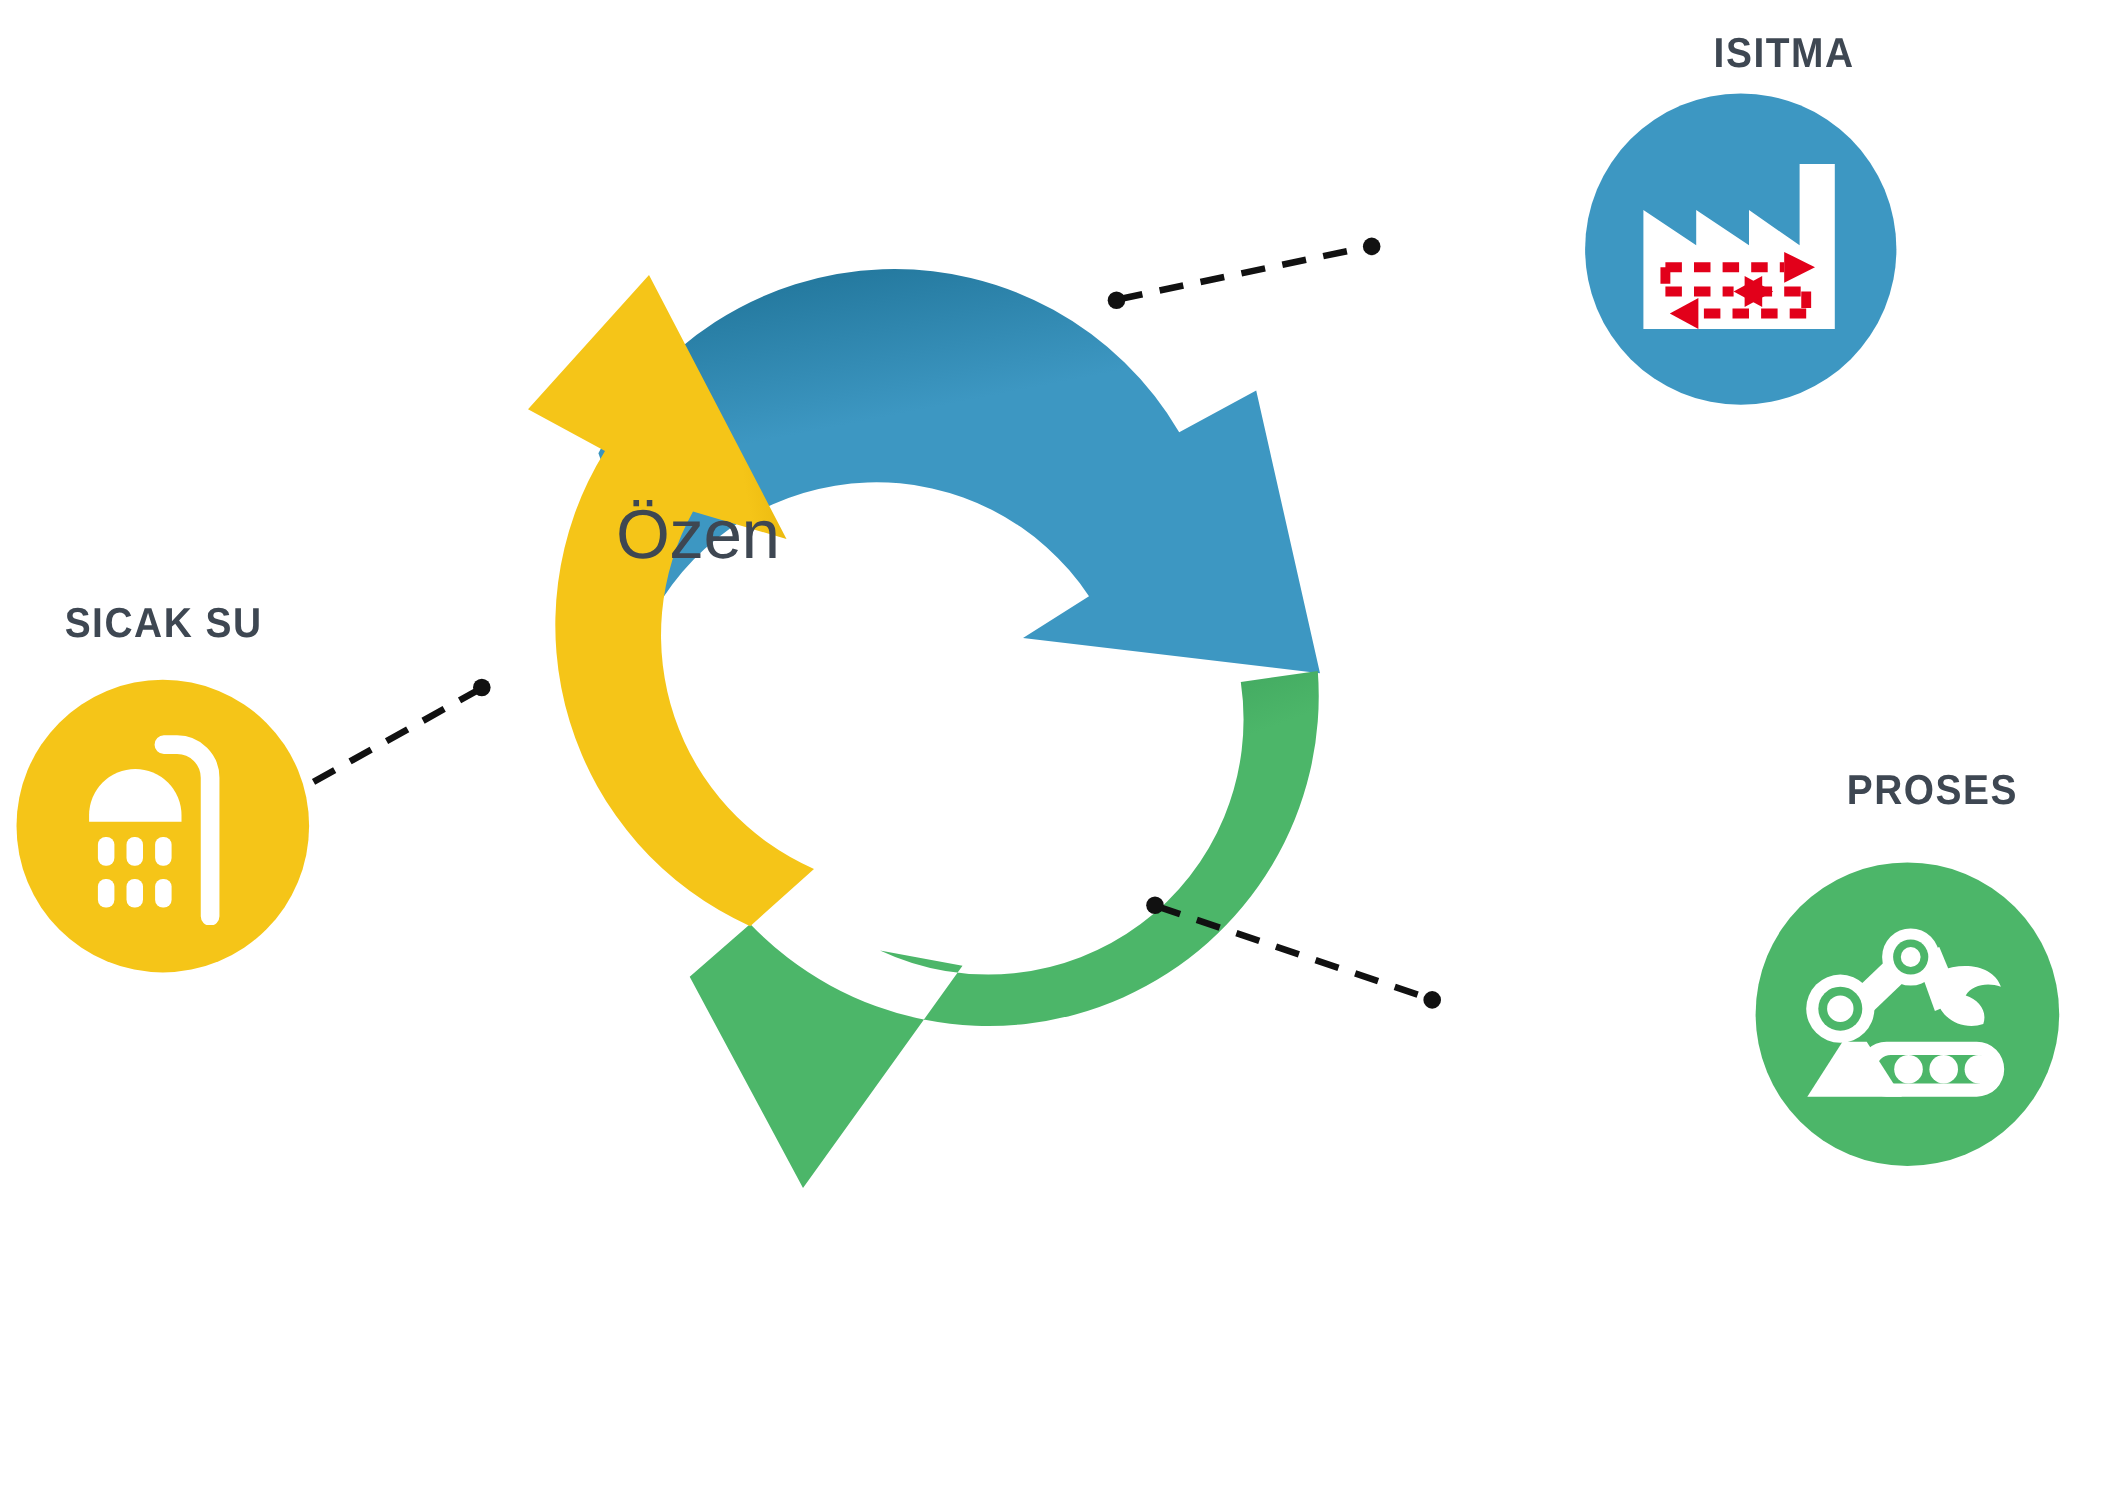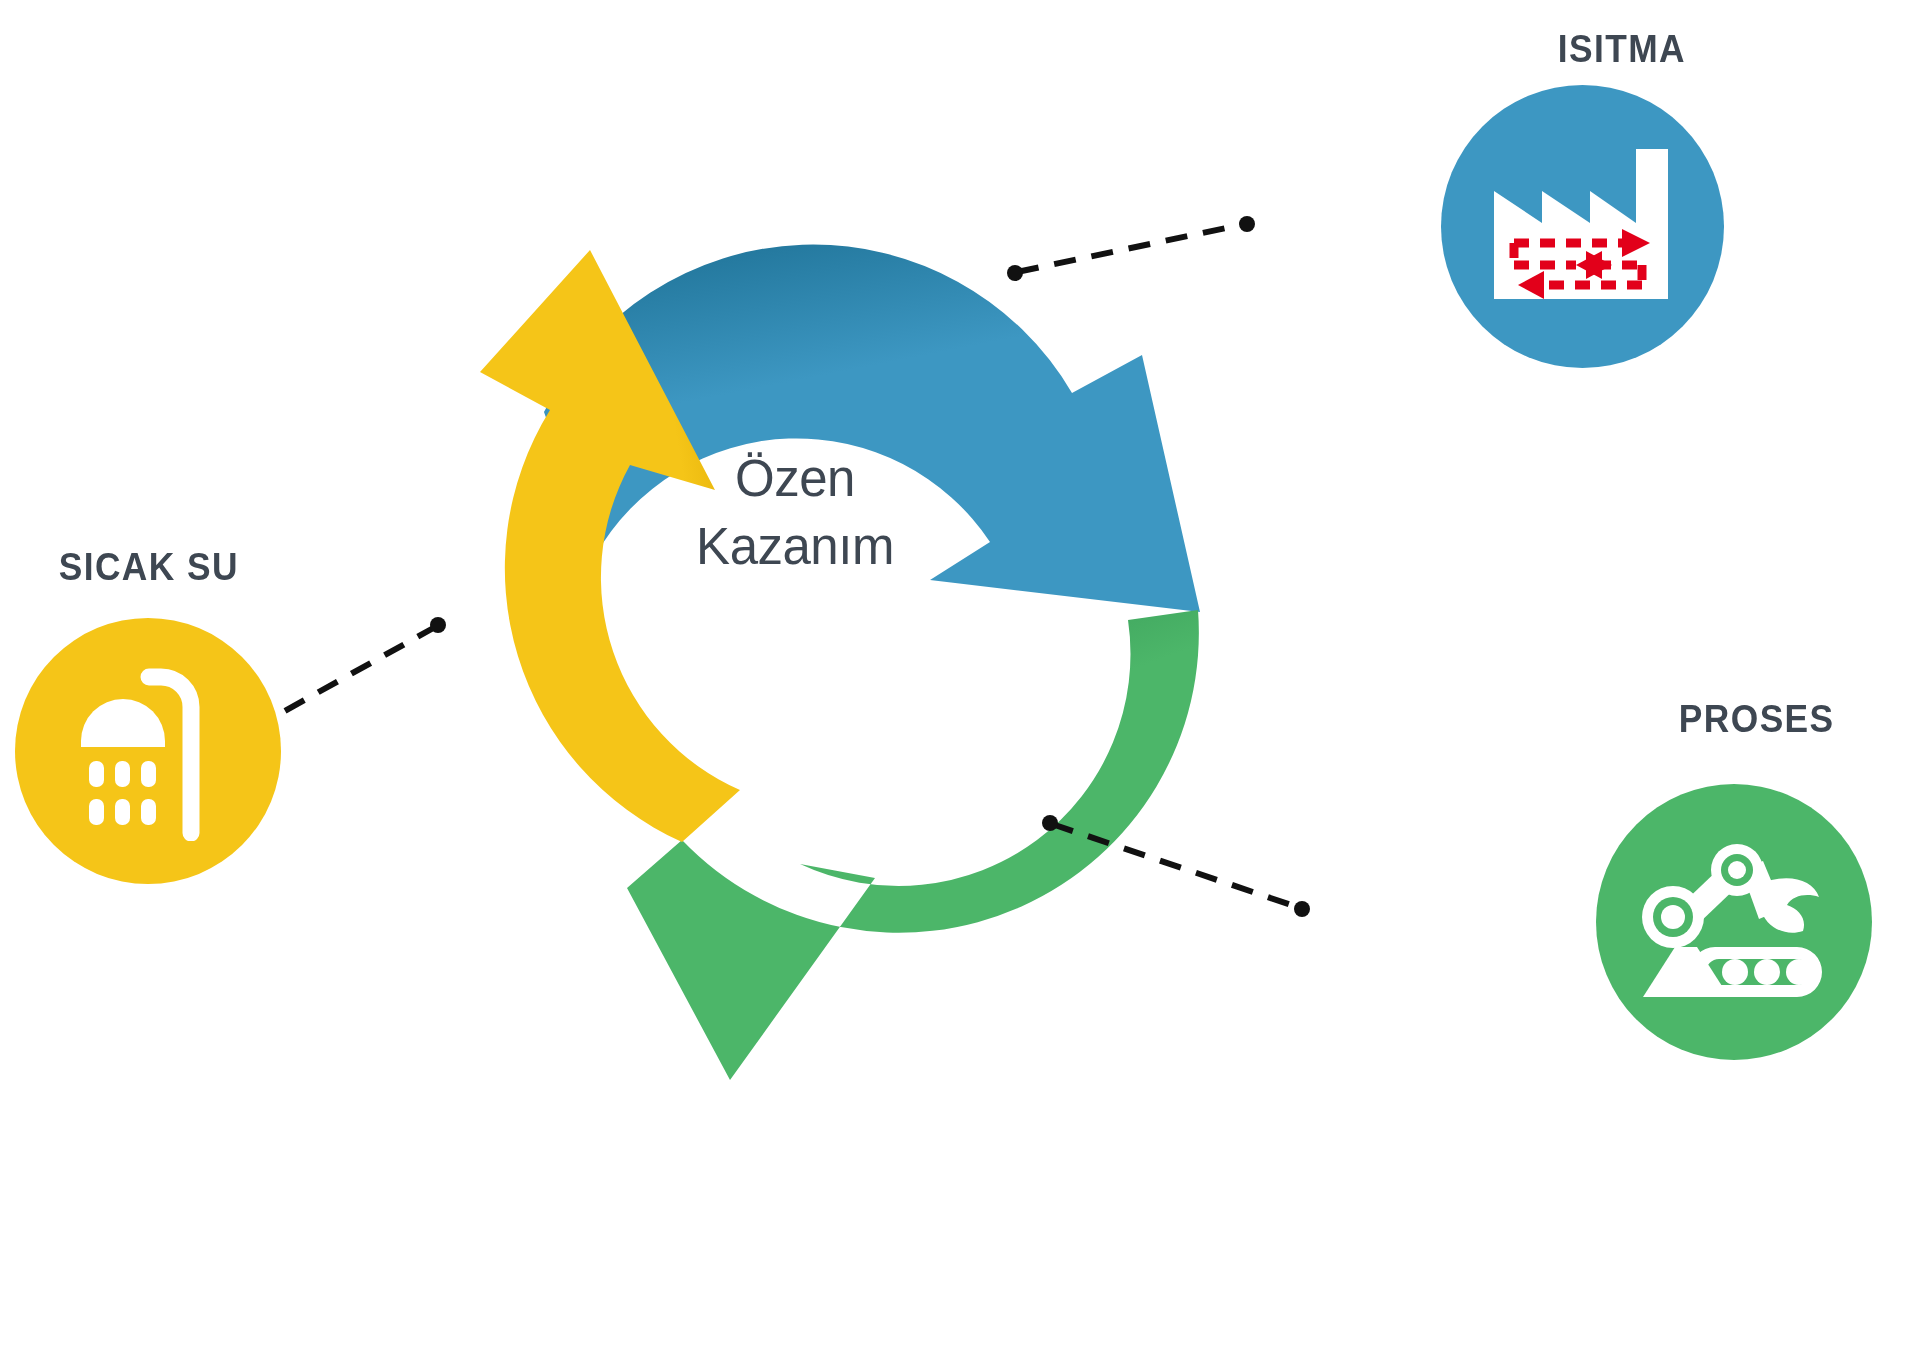--- a/index.html
+++ b/index.html
@@ -25,23 +25,23 @@
     height: 930px;
   }
   #cycle svg { display: block; width: 100%; height: 100%; }
 
   
   #center-text {
     position: absolute;
     left: 560px;
     top: 445px;
     width: 470px;
-    text-align: center;
+    text-align: left;
     color: #3e4752;
-    font-size: 51px;
+    font-size: 63px;
     line-height: 1.33;
     font-weight: 400;
     letter-spacing: -0.5px;
     font-family: "Liberation Sans", sans-serif;
     pointer-events: none;
   }
   #center-text .ln { display: block; white-space: nowrap; }
 
   
   .node-label {
@@ -138,21 +138,20 @@
                  L 385 340
                  L 300 315
                  A 232 232 0 0 0 410 640
                  Z"></path>
       </g>
     </svg>
   </div>
 
   <div id="center-text">
     <span class="ln">Özen</span>
-    <span class="ln">Kazanım</span>
   </div>
 
   <svg id="connectors" viewBox="0 0 1925 1362" xmlns="http://www.w3.org/2000/svg">
 
     <g>
       <line x1="1017" y1="272" x2="1245" y2="224" stroke="#111111" stroke-width="6" stroke-dasharray="22 16"></line>
       <circle cx="1015" cy="273" r="8" fill="#111111"></circle>
       <circle cx="1247" cy="224" r="8" fill="#111111"></circle>
     </g>
 

